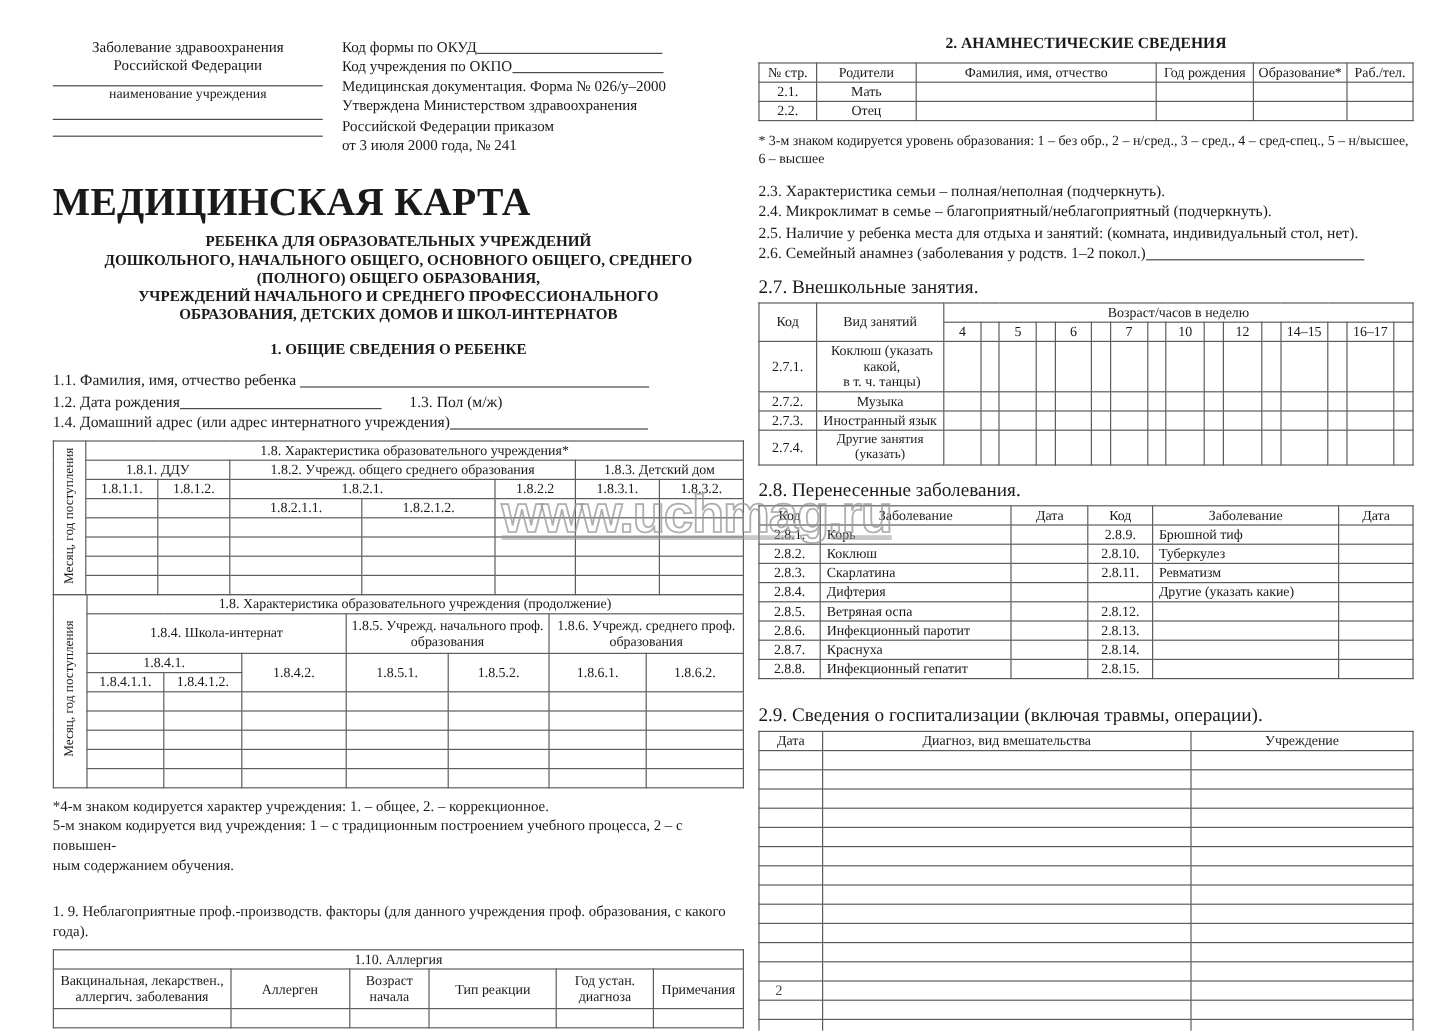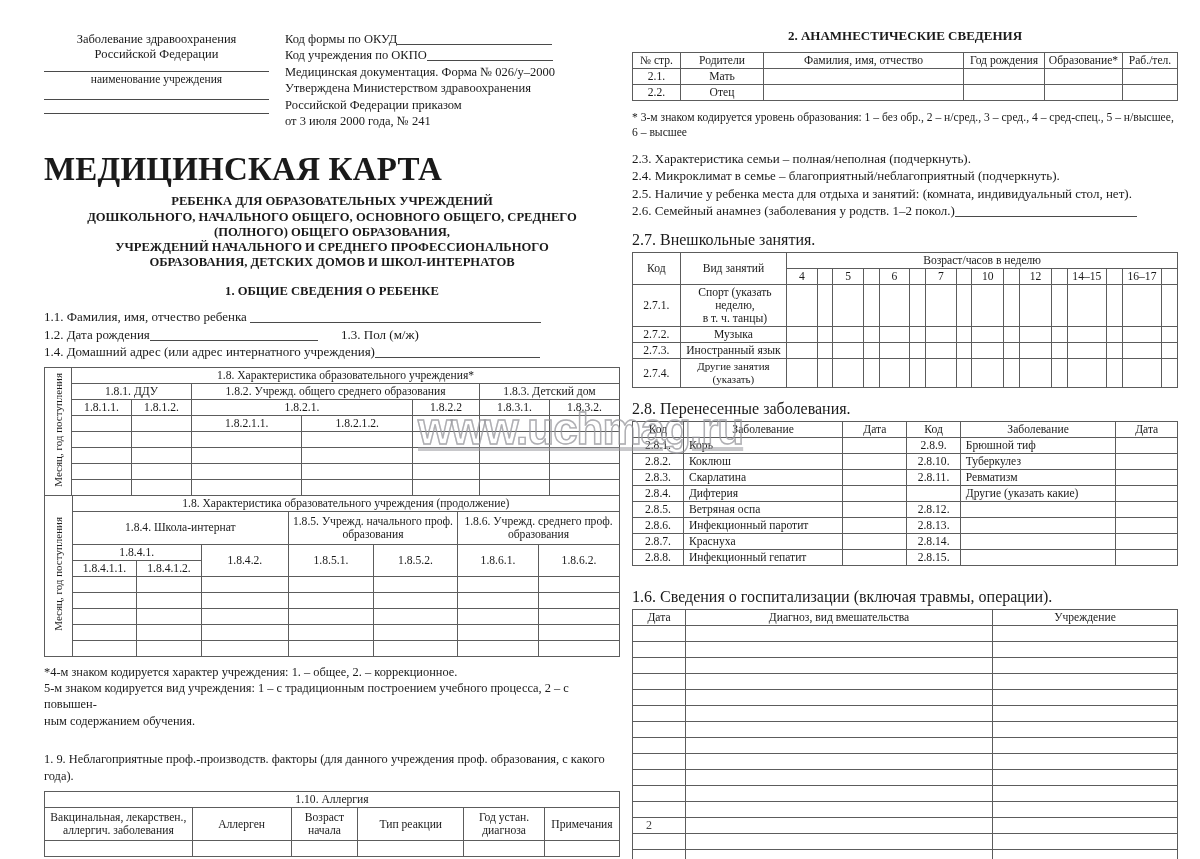--- a/index.html
+++ b/index.html
@@ -411,21 +411,21 @@
         <td style="width:32px">12</td>
             <td style="width:14px"></td>
         <td style="width:40px">14–15</td>
             <td style="width:14px"></td>
         <td style="width:40px">16–17</td>
             <td style="width:14px"></td>
       </tr>
       <tr>
         <td>2.7.1.</td>
         <td class="lft" style="height:30px;text-align:center">
-          <div>Спорт (указать неделю,</div>
+          <div>Коклюш (указать какой,</div>
           <div>в т. ч. танцы)</div>
         </td>
         <td></td>
             <td></td>
             <td></td>
             <td></td>
             <td></td>
             <td></td>
             <td></td>
             <td></td>
@@ -573,21 +573,21 @@
             <td>2.8.8.</td>
             <td class="lft">Инфекционный гепатит</td>
             <td></td>
             <td>2.8.15.</td>
             <td class="lft"></td>
             <td></td>
           </tr>
     </tbody>
       </table>
 
-    <div class="cap-l" style="margin-top:22px">1.6. Сведения о госпитализации (включая травмы, операции).</div>
+    <div class="cap-l" style="margin-top:22px">2.9. Сведения о госпитализации (включая травмы, операции).</div>
 
     <table class="g">
       <tbody>
           <tr>
         <td style="width:48px">Дата</td>
         <td>Диагноз, вид вмешательства</td>
         <td style="width:180px">Учреждение</td>
       </tr>
       <tr class="rowh2">
             <td></td>

